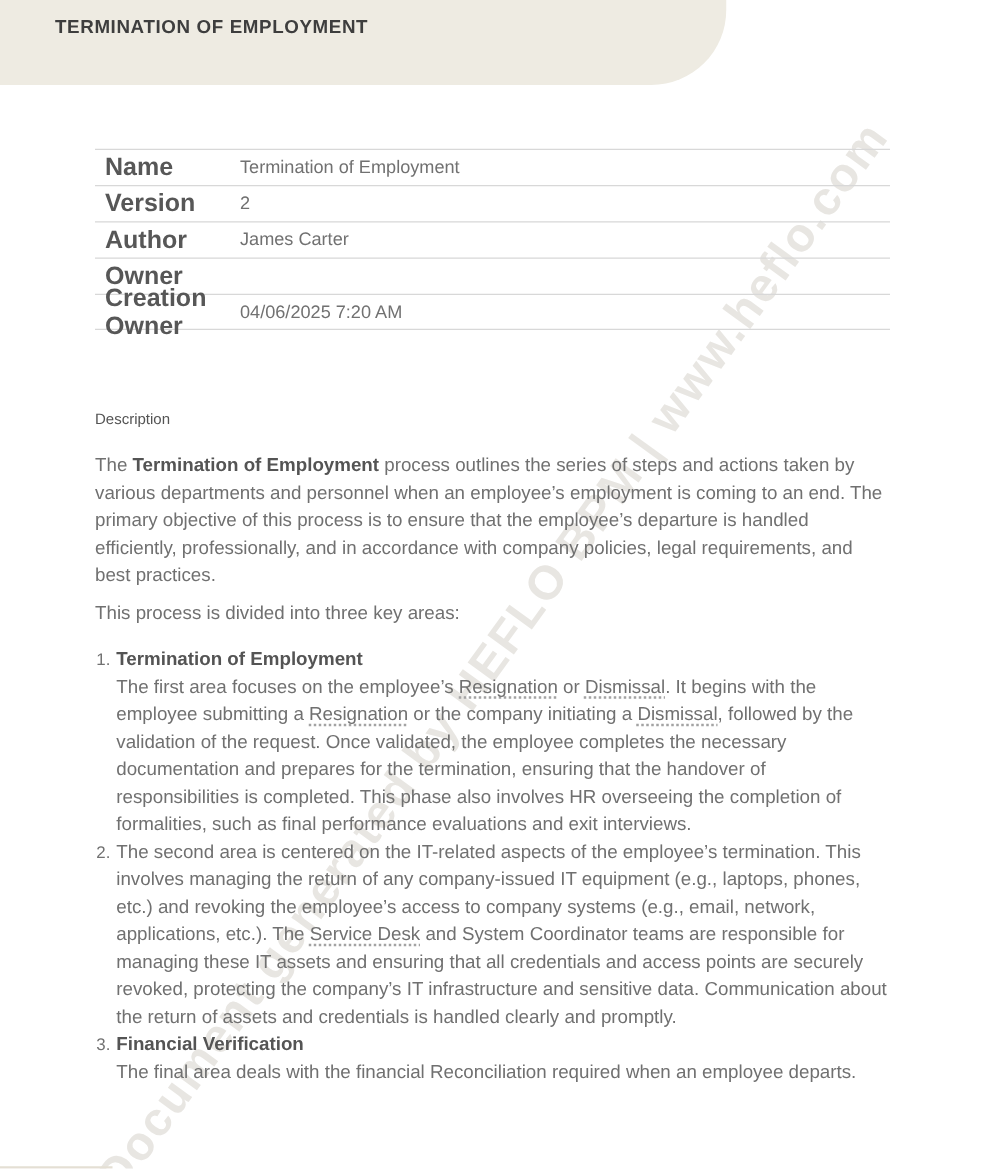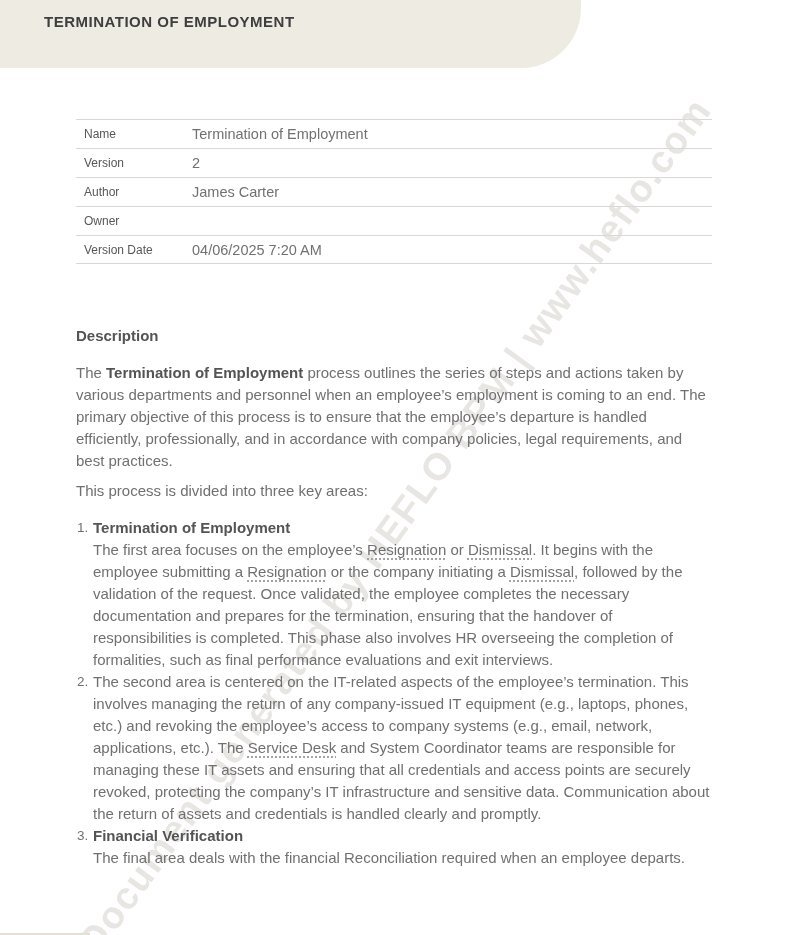--- a/index.html
+++ b/index.html
@@ -52,27 +52,27 @@
 
   
   .info-table{width:100%;}
   .info-row{
     display:flex;align-items:center;height:29px;
     border-top:1px solid var(--border);
   }
   .info-row:last-child{border-bottom:1px solid var(--border);}
   .info-label{
     flex:0 0 116px;padding-left:8px;
-    font-weight:400;font-size:12px;color:var(--label-text);
+    font-weight:700;font-size:20px;color:var(--label-text);
   }
   .info-value{flex:1;font-size:14.5px;color:var(--value-text);}
 
   .desc-heading{
     margin-top:62px;
-    font-size:15px;line-height:19px;font-weight:700;color:var(--emph-text);
+    font-size:12px;line-height:19px;font-weight:400;color:var(--emph-text);
   }
   .intro{margin-top:17px;}
   .areas-line{margin-top:8px;}
 
   .key-areas{margin-top:15px;list-style:none;}
   .list-item{position:relative;padding-left:17px;}
   .li-num{
     position:absolute;left:1px;top:0;
     font-size:13.5px;color:var(--value-text);
   }
@@ -109,21 +109,21 @@
       </div>
       <div class="info-row">
         <div class="info-label">Author</div>
         <div class="info-value">James Carter</div>
       </div>
       <div class="info-row">
         <div class="info-label">Owner</div>
         <div class="info-value"></div>
       </div>
       <div class="info-row">
-        <div class="info-label">Version Date</div>
+        <div class="info-label">Creation Owner</div>
         <div class="info-value">04/06/2025 7:20 AM</div>
       </div>
     </div>
 
     <div class="desc-heading">Description</div>
 
     <p class="intro"><span class="seg-normal">The </span><span class="seg-bold">Termination of Employment</span><span class="seg-normal"> process outlines the series of steps and actions taken by various departments and personnel when an employee’s employment is coming to an end. The primary objective of this process is to ensure that the employee’s departure is handled efficiently, professionally, and in accordance with company policies, legal requirements, and best practices.</span></p>
 
     <p class="areas-line">This process is divided into three key areas:</p>
 

